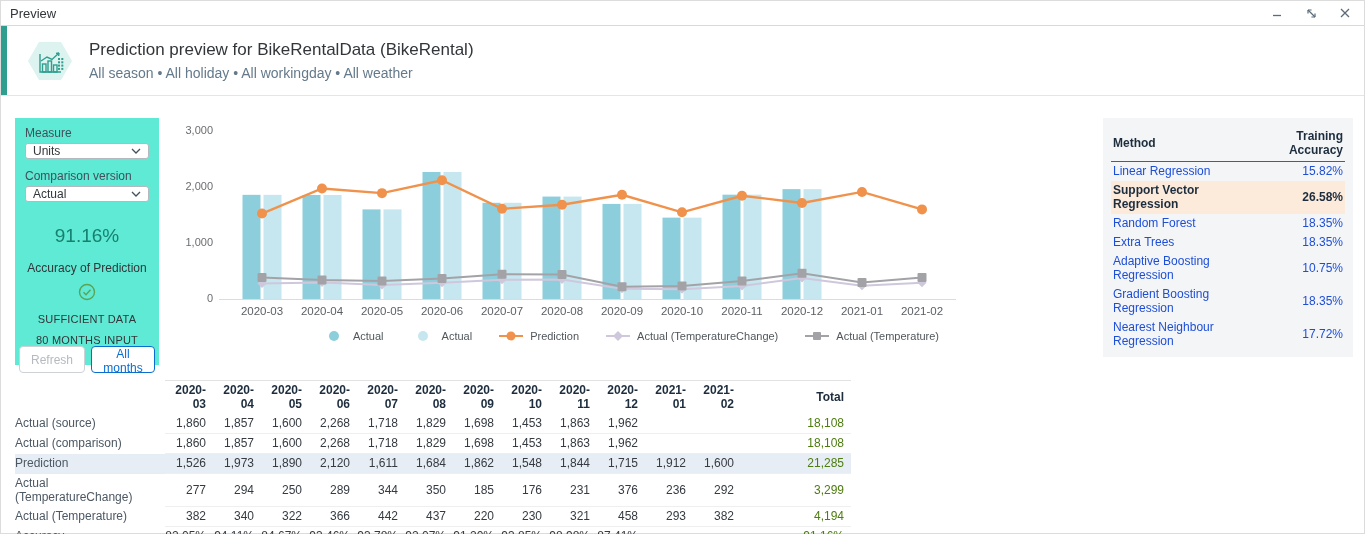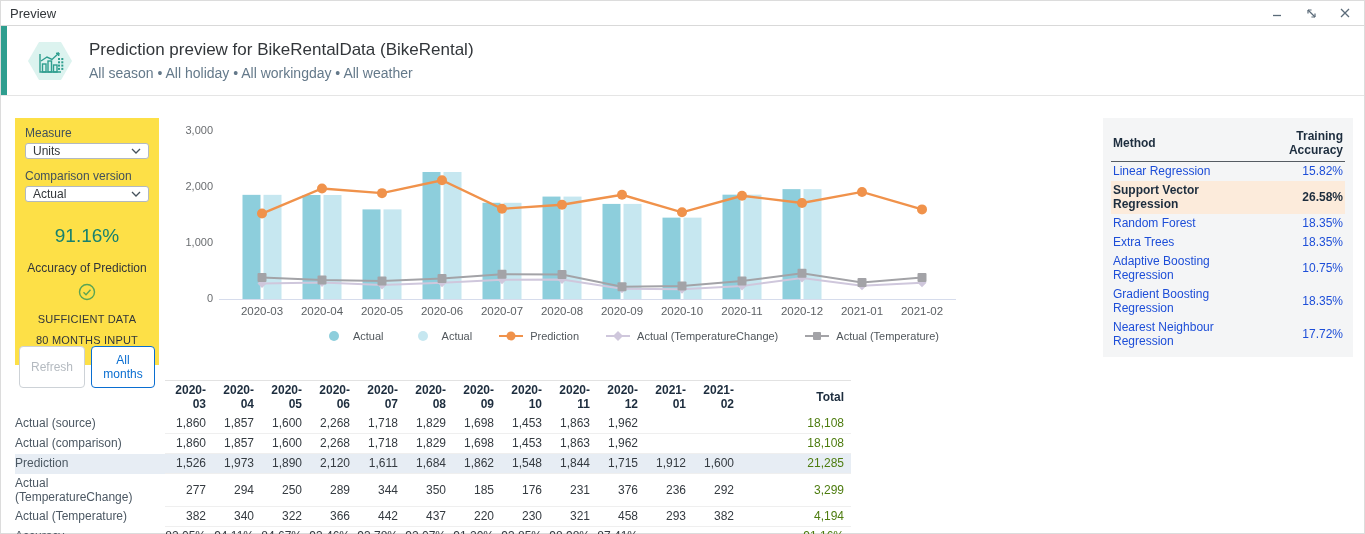--- a/index.html
+++ b/index.html
@@ -24,31 +24,31 @@
   .accent-strip { position:absolute; left:0; top:0; width:6px; height:100%; background:#2f9e8f; }
   .hex-icon { margin-right:16px; width:46px; height:46px; }
   .header-title { font-size:17px; color:#32363a; margin-bottom:5px; }
   .header-subtitle { font-size:14px; color:#64798a; }
 
   
   .content { position:relative; height:270px; }
 
   
   .left-panel { position:absolute; left:14px; top:22px; width:144px; height:247px;
-    background:#fde047; padding:5px 4px 6px; display:flex; flex-direction:column; }
+    background:#5eead4; padding:5px 4px 6px; display:flex; flex-direction:column; }
   .lp-label { color:#41505b; margin:3px 6px 2px; }
   .select-box { background:#fff; border:1px solid #b3b9bf; border-radius:3px; height:21px;
     margin:1px 6px 7px; display:flex; align-items:center; justify-content:space-between;
     padding:0 7px; color:#32363a; cursor:pointer; }
   .big-accuracy { text-align:center; font-size:19px; color:#17816f; margin-top:16px; }
   .lp-caption { text-align:center; color:#32363a; margin-top:14px; }
   .lp-check { text-align:center; margin-top:8px; }
   .lp-status { text-align:center; font-size:11px; color:#32363a; margin-top:9px; letter-spacing:.2px; }
   .lp-buttons { margin-top:auto; display:flex; gap:6px; justify-content:center; padding-bottom:2px; }
-  .btn { height:42px; border-radius:4px; background:#fff; font-size:12px; padding:0 11px;
+  .btn { height:27px; border-radius:4px; background:#fff; font-size:12px; padding:0 11px;
     font-family:"Liberation Sans",sans-serif; cursor:pointer; }
   .btn-refresh { border:1px solid #cdd2d7; color:#b4bac0; }
   .btn-allmonths { border:1px solid #0a6ed1; color:#0a6ed1; }
 
   
   .chart-wrap { position:absolute; left:170px; top:22px; width:918px; height:243px; }
   .chart-svg text { font-family:"Liberation Sans",sans-serif; }
   .legend { position:absolute; top:212px; left:0; width:100%; display:flex; justify-content:center;
     gap:26px; align-items:center; font-size:11px; color:#51575c; }
   .legend-item { display:flex; align-items:center; gap:6px; }

